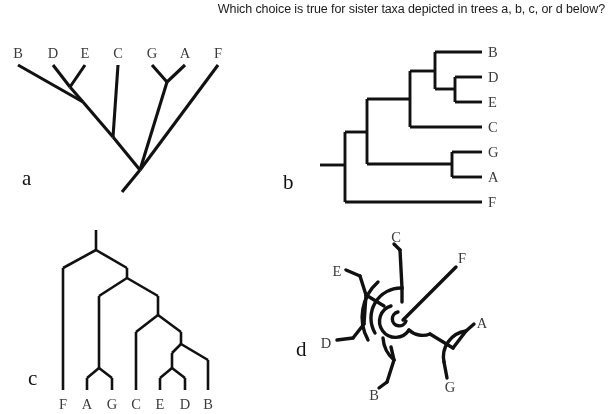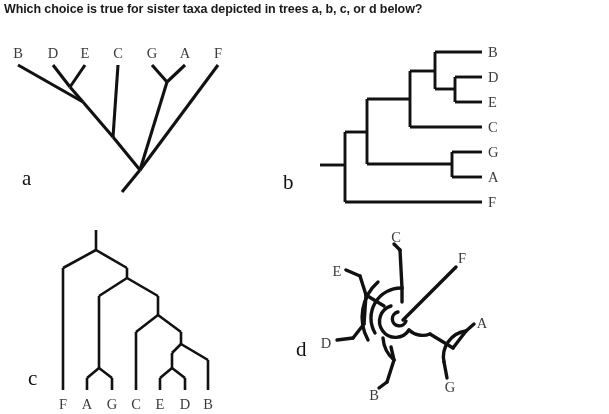--- a/index.html
+++ b/index.html
@@ -14,24 +14,25 @@
     font-family: "Liberation Serif", serif;
     overflow: hidden;
   }
   #question-title {
     position: absolute;
     left: 4px;
     top: 2px;
     width: 601px;
     font-family: "Liberation Sans", sans-serif;
     font-size: 12.5px;
-    font-weight: 700;
+    font-weight: 400;
     color: #1a1a1a;
     letter-spacing: -0.1px;
     white-space: nowrap;
+    text-align: right;
   }
   .panel {
     position: absolute;
   }
   .panel svg {
     display: block;
     overflow: visible;
   }
   .panel-letter {
     position: absolute;

